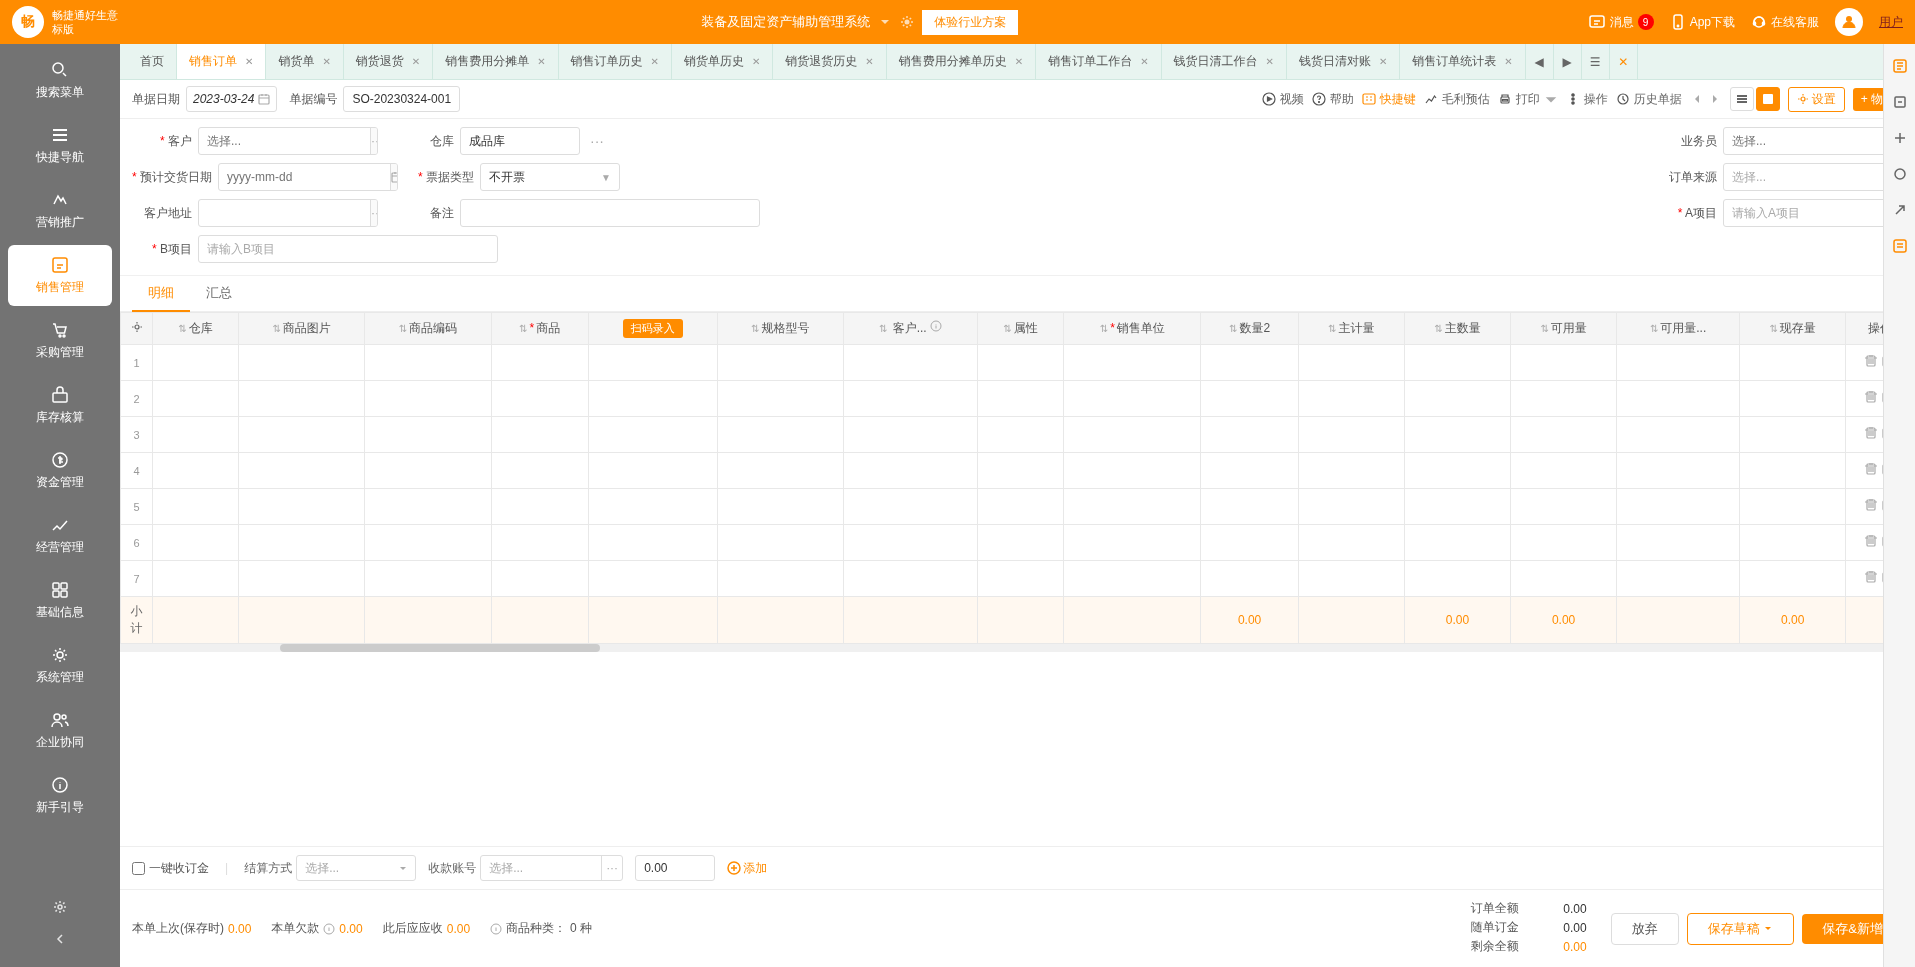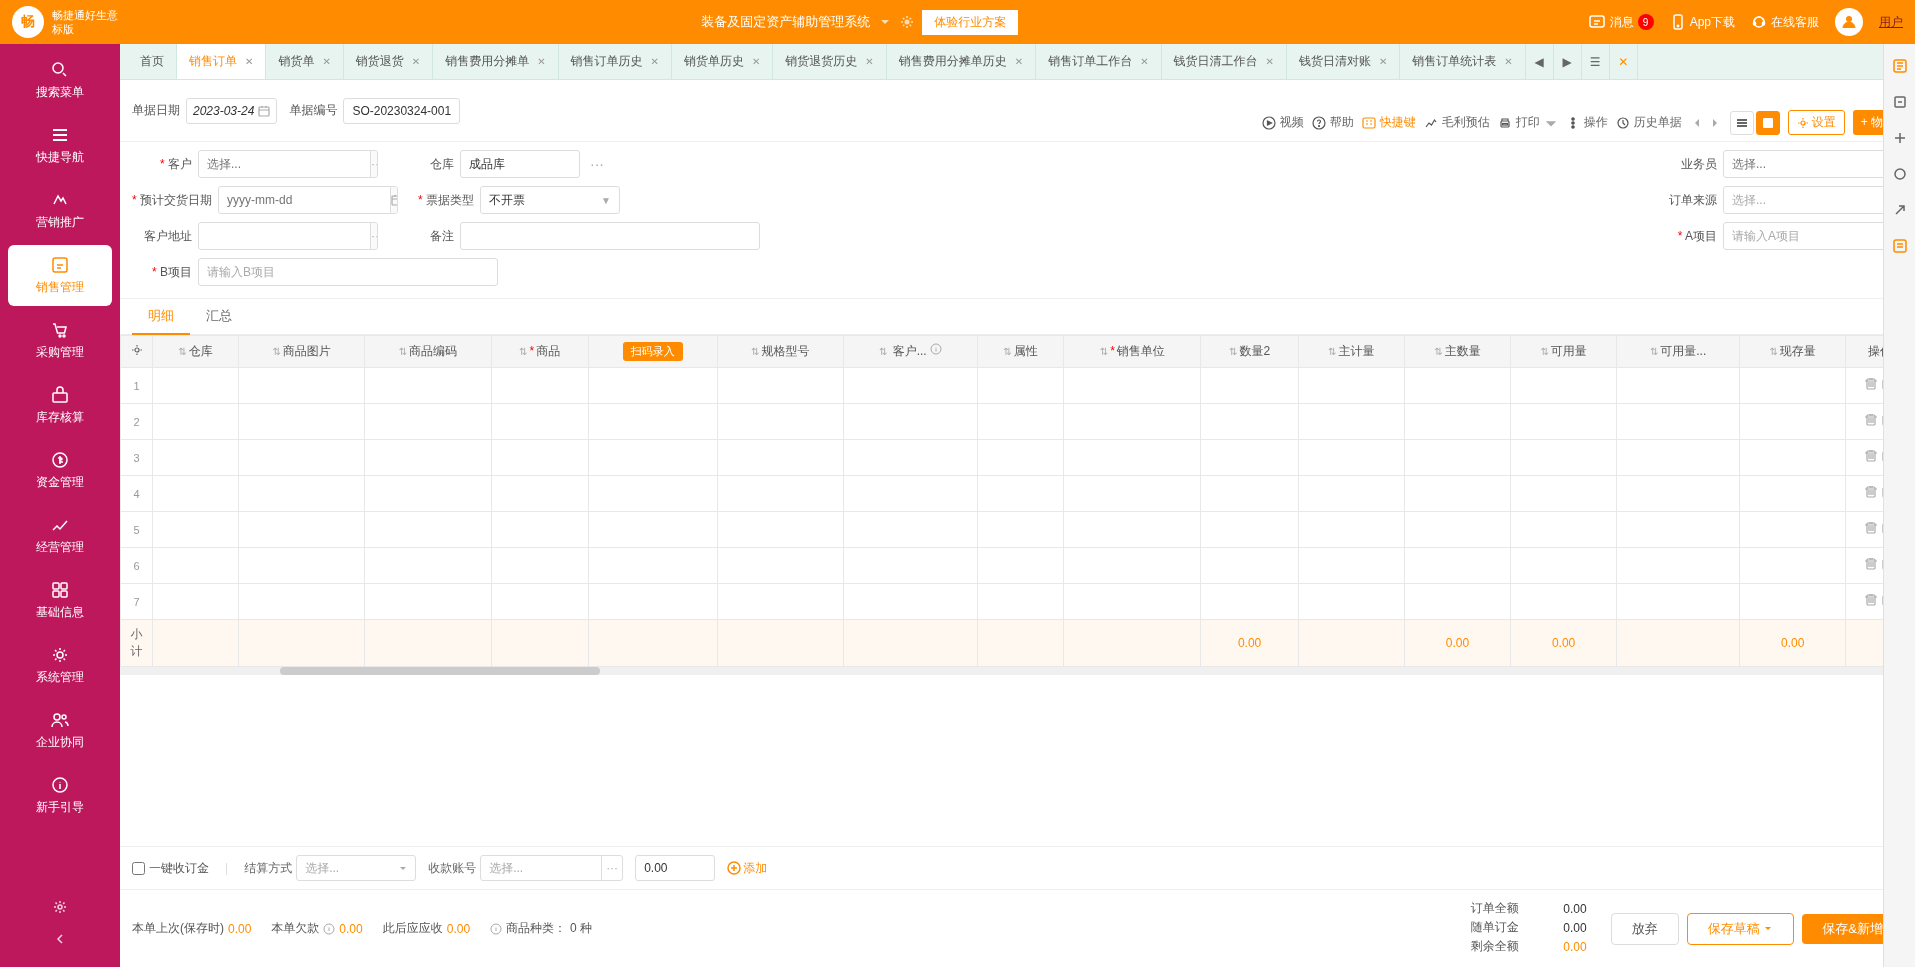--- a/index.html
+++ b/index.html
@@ -95,21 +95,21 @@
       color: #ff8c00;
     }
 
     
     .sidebar {
       position: fixed;
       top: 44px;
       left: 0;
       bottom: 0;
       width: 120px;
-      background: #be185d;
+      background: #737373;
       z-index: 90;
       display: flex;
       flex-direction: column;
       padding-top: 4px;
     }
     .sidebar-item {
       display: flex;
       flex-direction: column;
       align-items: center;
       padding: 10px 8px;
@@ -881,21 +881,21 @@
               <rect x="1" y="2" width="10" height="9" rx="1"></rect>
               <path d="M4 1v2M8 1v2M1 5h10"></path>
             </svg>
         </div>
       </div>
       <div style="display:flex;align-items:center;gap:6px;font-size:12px;">
         <span style="color:#555;">单据编号</span>
         <span style="border:1px solid #ddd;border-radius:3px;padding:2px 8px;height:26px;display:flex;align-items:center;">SO-20230324-001</span>
       </div>
 
-      <div style="margin-left:auto;display:flex;gap:8px;margin-top:24px;">
+      <div style="margin-left:auto;display:flex;align-items:center;gap:8px;">
         <div class="toolbar-item">
           <svg width="14" height="14" viewBox="0 0 14 14" fill="none" stroke="#555" stroke-width="1.2">
               <circle cx="7" cy="7" r="6"></circle>
               <path d="M5.5 5l4 2-4 2z" fill="#555"></path>
             </svg>
           <span>视频</span>
         </div>
         <div class="toolbar-item">
           <svg width="14" height="14" viewBox="0 0 14 14" fill="none" stroke="#555" stroke-width="1.2">
               <circle cx="7" cy="7" r="6"></circle>

